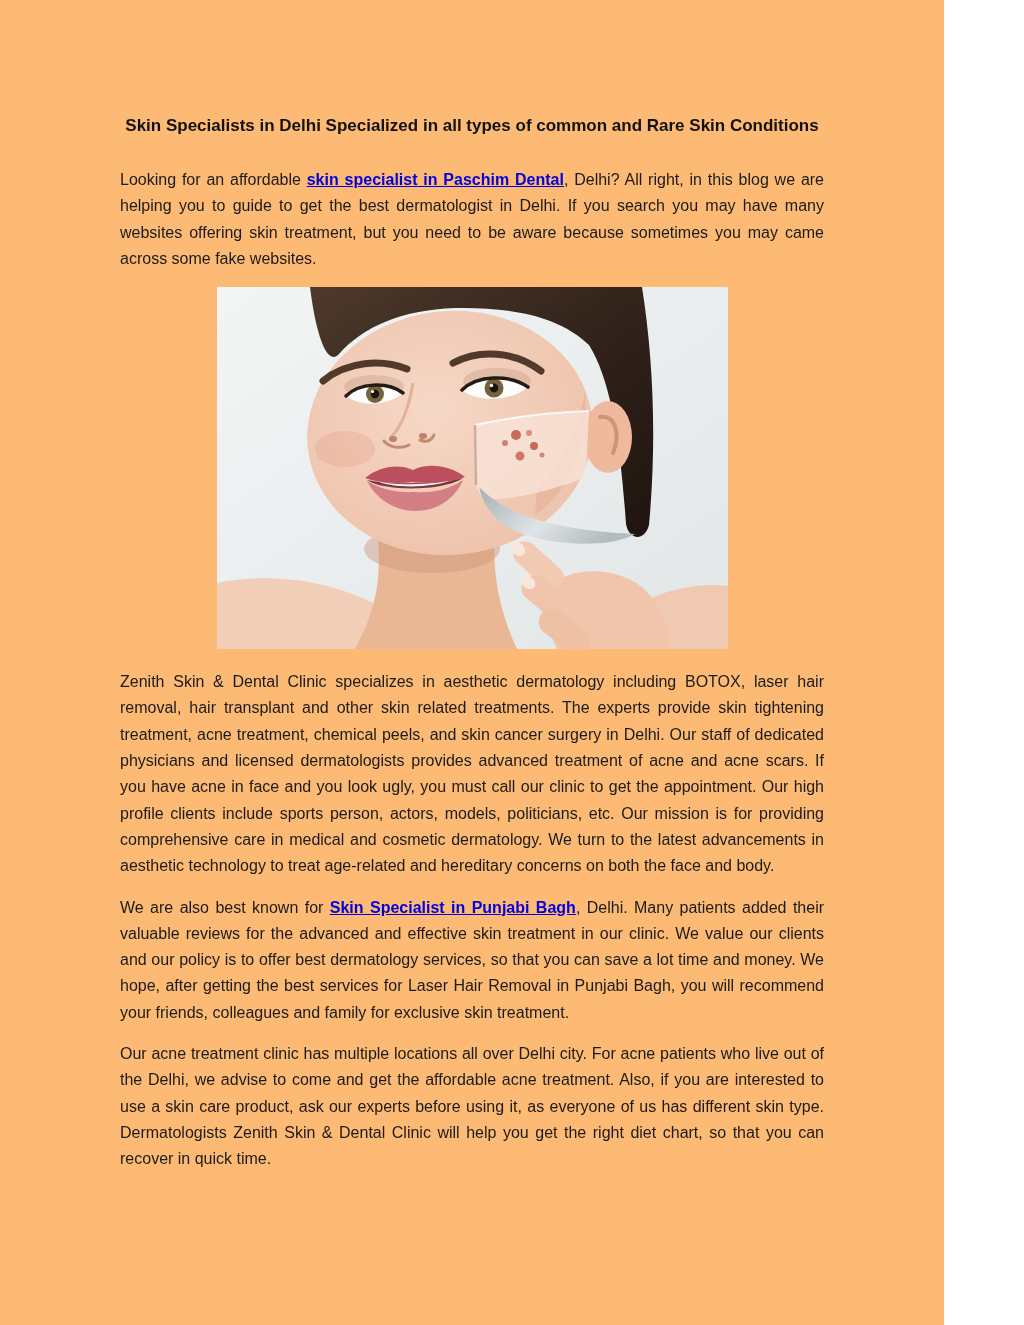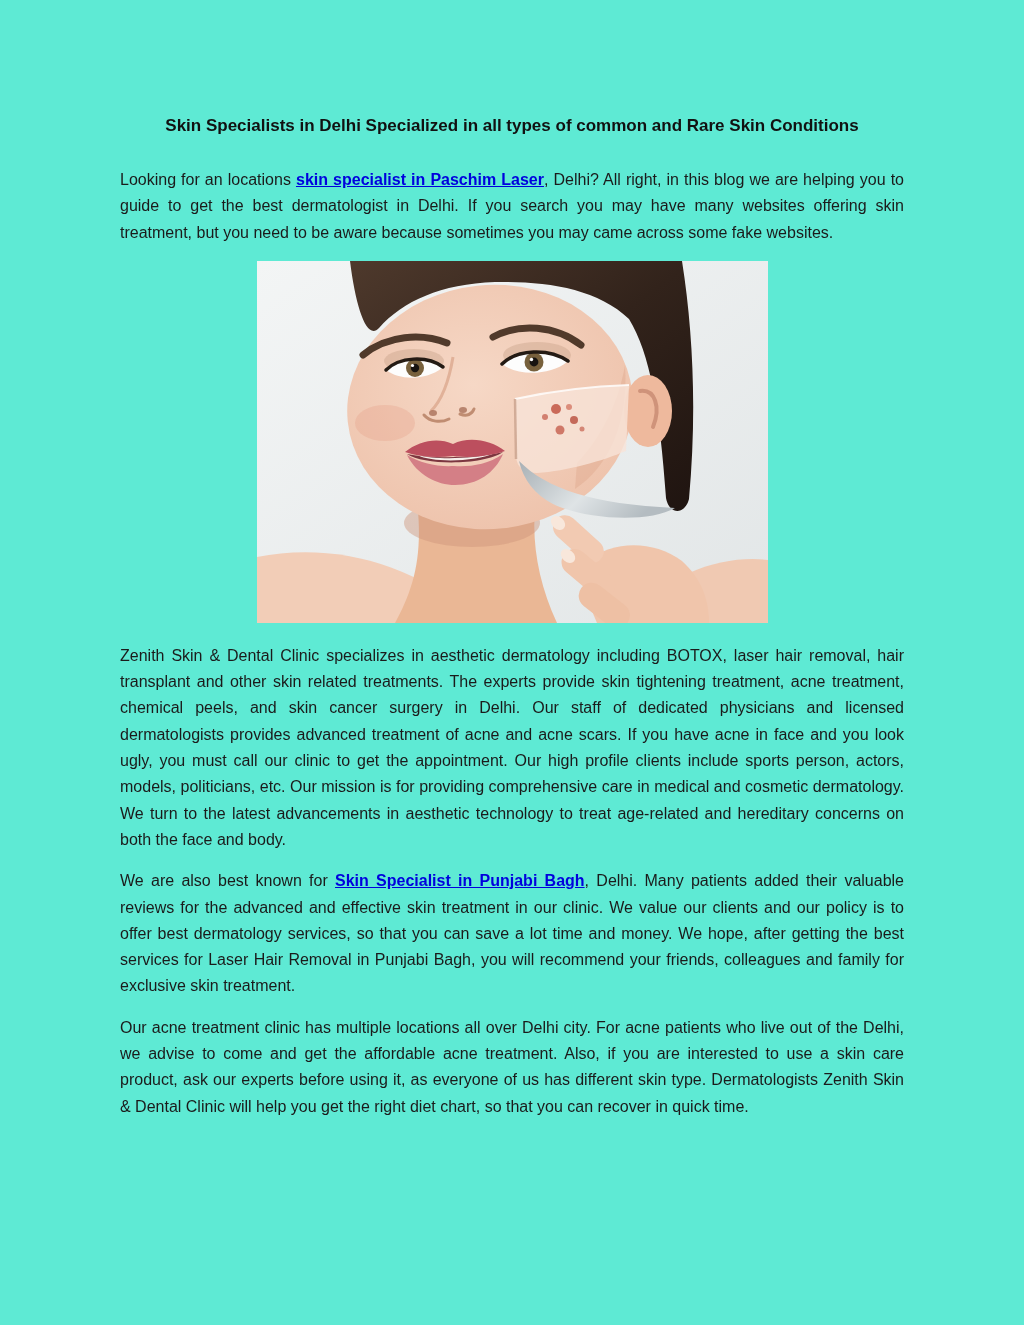--- a/index.html
+++ b/index.html
@@ -1,19 +1,19 @@
 <!DOCTYPE html>
 <html><head>
 <meta charset="utf-8">
 <style>
   html, body { margin: 0; padding: 0; background: #ffffff; }
   .page {
-    width: 1024px;
+    width: 944px;
     min-height: 1325px;
-    background: #5eead4;
+    background: #fdba74;
     box-sizing: border-box;
     padding: 113px 120px 60px 120px;
     font-family: "Liberation Sans", "DejaVu Sans", sans-serif;
     color: #1b1b1b;
   }
   .doc-title {
     font-size: 17px;
     font-weight: 700;
     text-align: center;
     color: #111111;
@@ -41,21 +41,21 @@
   }
   .figure svg { display: block; }
 </style>
 </head>
 <body>
 
 <div class="page">
 
   <h1 class="doc-title">Skin Specialists in Delhi Specialized in all types of common and Rare Skin Conditions</h1>
 
-  <p class="para"><span>Looking for an locations </span><a href="#" class="doclink bold">skin specialist in Paschim Laser</a><span>, Delhi? All right, in this blog we are helping you to guide to get the best dermatologist in Delhi. If you search you may have many websites offering skin treatment, but you need to be aware because sometimes you may came across some fake websites.</span></p>
+  <p class="para"><span>Looking for an affordable </span><a href="#" class="doclink bold">skin specialist in Paschim Dental</a><span>, Delhi? All right, in this blog we are helping you to guide to get the best dermatologist in Delhi. If you search you may have many websites offering skin treatment, but you need to be aware because sometimes you may came across some fake websites.</span></p>
 
   <div class="figure">
     <svg viewBox="0 0 511 362" width="511" height="362" role="img" aria-label="Close-up photo of a woman's face with a transparent film peeling away from her cheek revealing red acne spots, her hand lifting the curled film corner">
       <defs>
         <linearGradient id="bg" x1="0" y1="0" x2="1" y2="1">
           <stop offset="0" stop-color="#f3f5f5"></stop>
             <stop offset="1" stop-color="#e2e6e7"></stop>
         </linearGradient>
         <radialGradient id="skin" cx="0.45" cy="0.4" r="0.78">
           <stop offset="0" stop-color="#f6d8c6"></stop>

